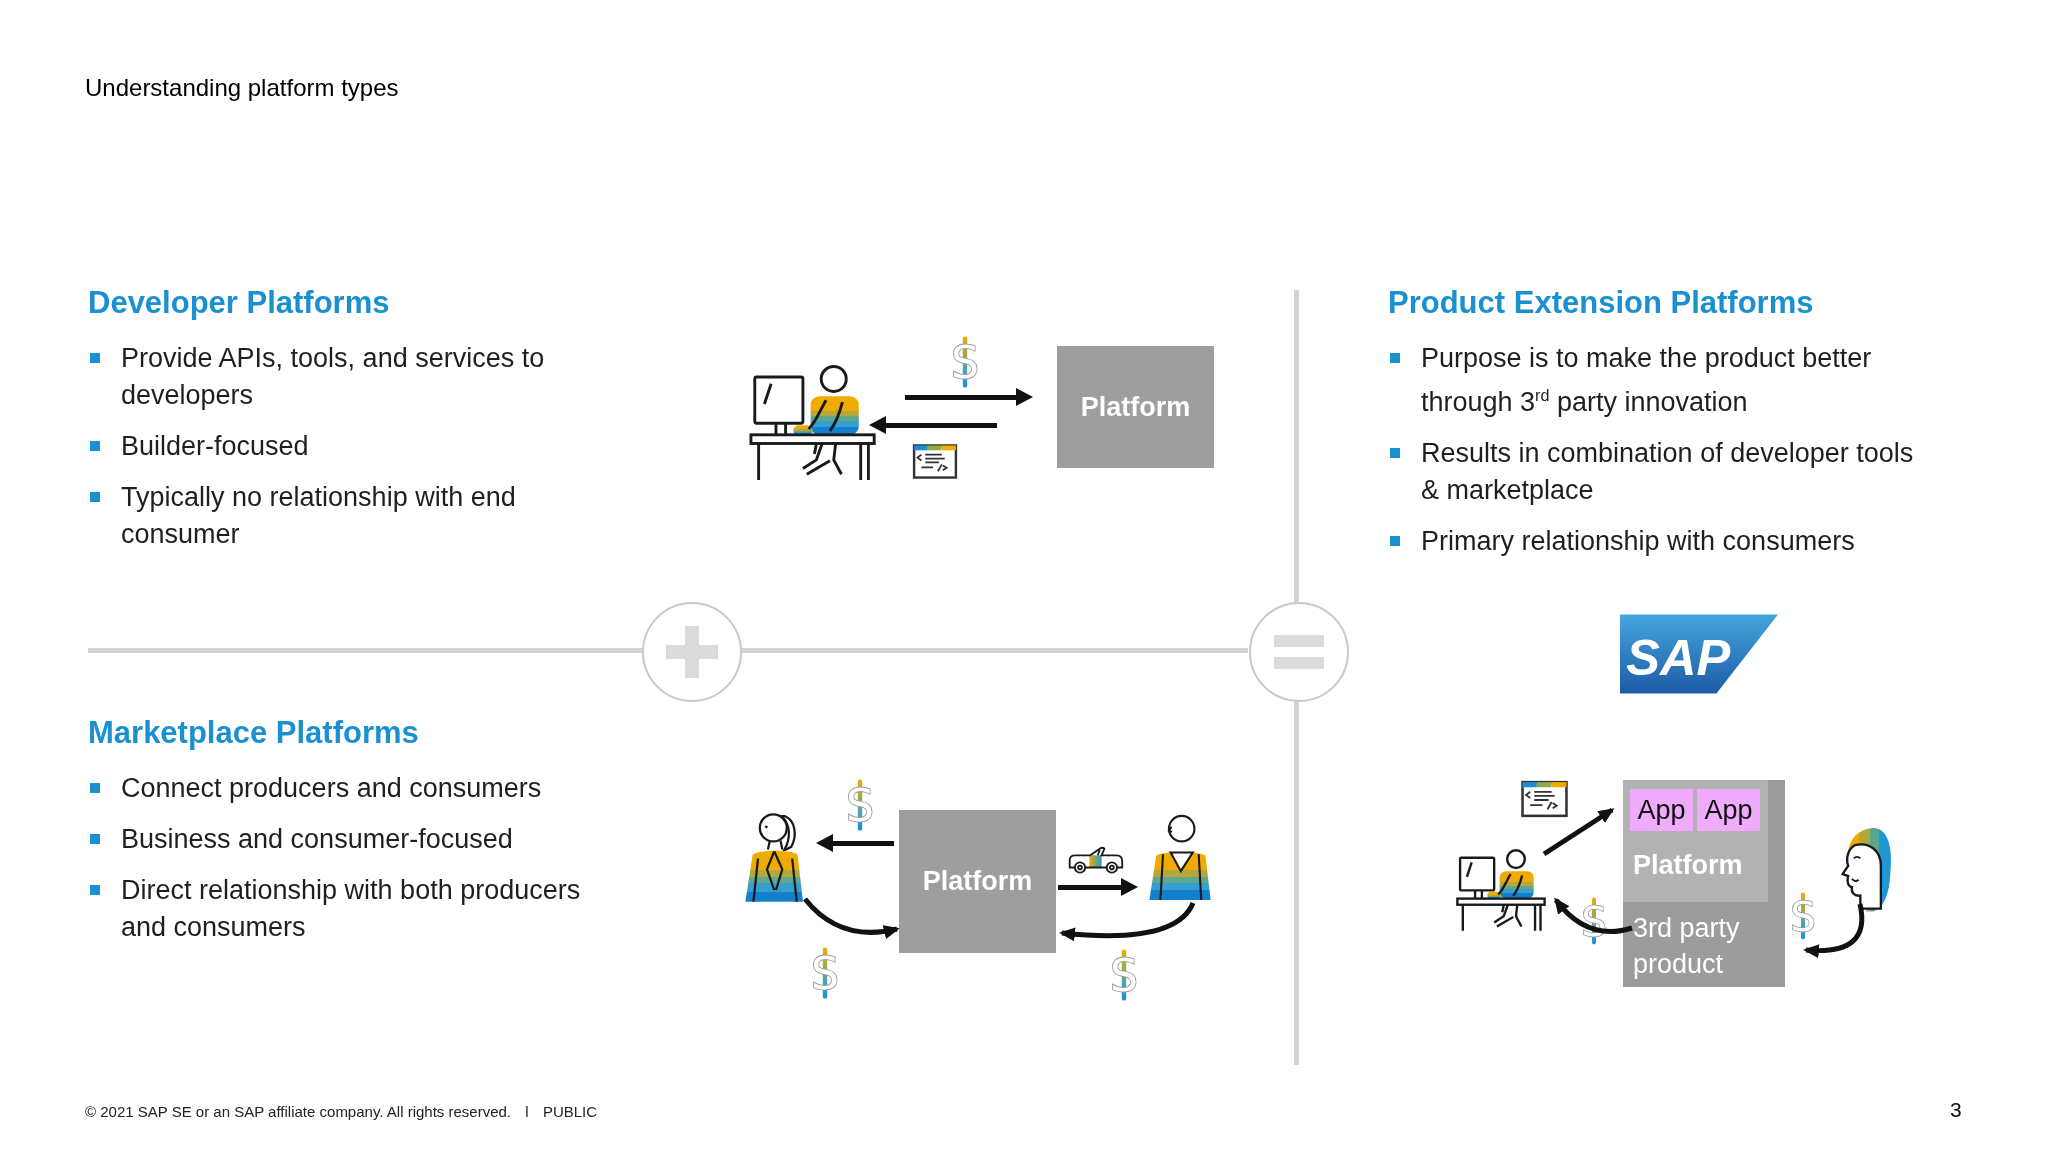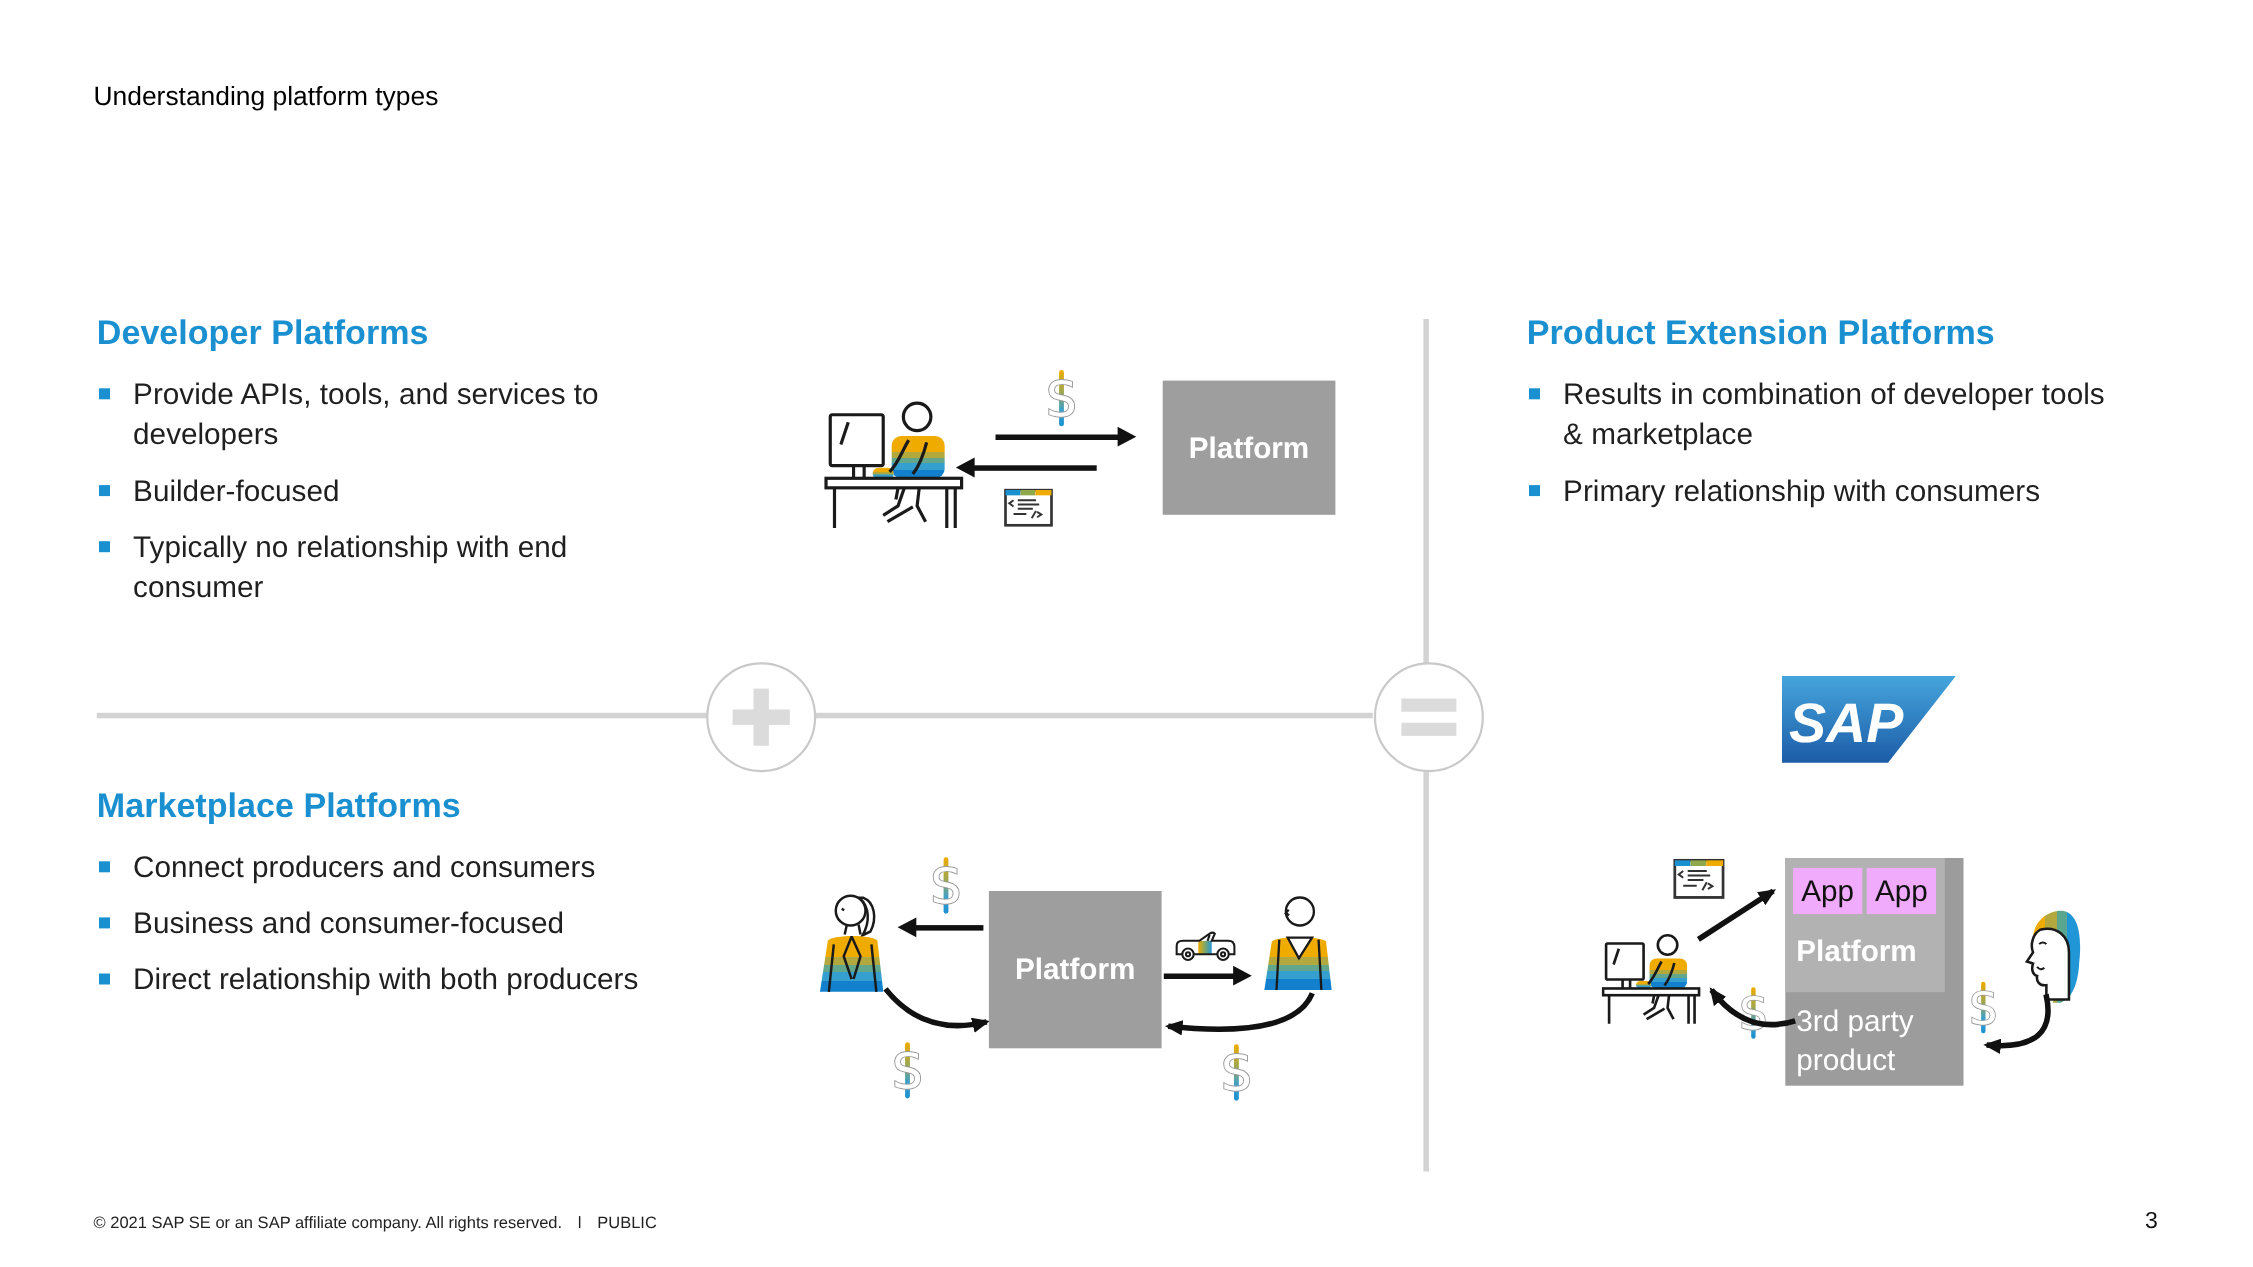--- a/index.html
+++ b/index.html
@@ -116,38 +116,43 @@
     </li>
     <li>
       <span class="bline">Typically no relationship with end</span>
       <span class="bline">consumer</span>
     </li>
   </ul>
 
   <div class="abs quad-heading" style="left:1388px;top:285px">Product Extension Platforms</div>
   <ul class="abs bullets" style="left:1388px;top:340px;width:620px">
     <li>
+      <span class="bline">Purpose is to make the product better</span>
+      <span class="bline"><span>through 3</span><sup>rd</sup><span> party innovation</span></span>
+    </li>
+    <li>
       <span class="bline">Results in combination of developer tools</span>
       <span class="bline">&amp; marketplace</span>
     </li>
     <li>
       <span class="bline">Primary relationship with consumers</span>
     </li>
   </ul>
 
   <div class="abs quad-heading" style="left:88px;top:715px">Marketplace Platforms</div>
   <ul class="abs bullets" style="left:88px;top:770px;width:580px">
     <li>
       <span class="bline">Connect producers and consumers</span>
     </li>
     <li>
       <span class="bline">Business and consumer-focused</span>
     </li>
     <li>
       <span class="bline">Direct relationship with both producers</span>
+      <span class="bline">and consumers</span>
     </li>
   </ul>
 
   <svg class="abs" style="left:748px;top:352px" width="132" height="130" viewBox="0 0 135 135" fill="none" stroke="#1a1a1a" stroke-width="3">
     <rect x="6" y="26" width="50" height="48" rx="2" fill="#fff"></rect>
     <path d="M23,33 L16,54"></path>
     <path d="M28,74 L28,86 M38,74 L38,86"></path>
     <rect x="64" y="46" width="50" height="40" rx="9" fill="url(#grad-person)" stroke="none"></rect>
     <rect x="46" y="76" width="20" height="11" rx="5.5" fill="url(#grad-person)" stroke="none"></rect>
     <circle cx="88" cy="28" r="13" fill="#fff"></circle>

